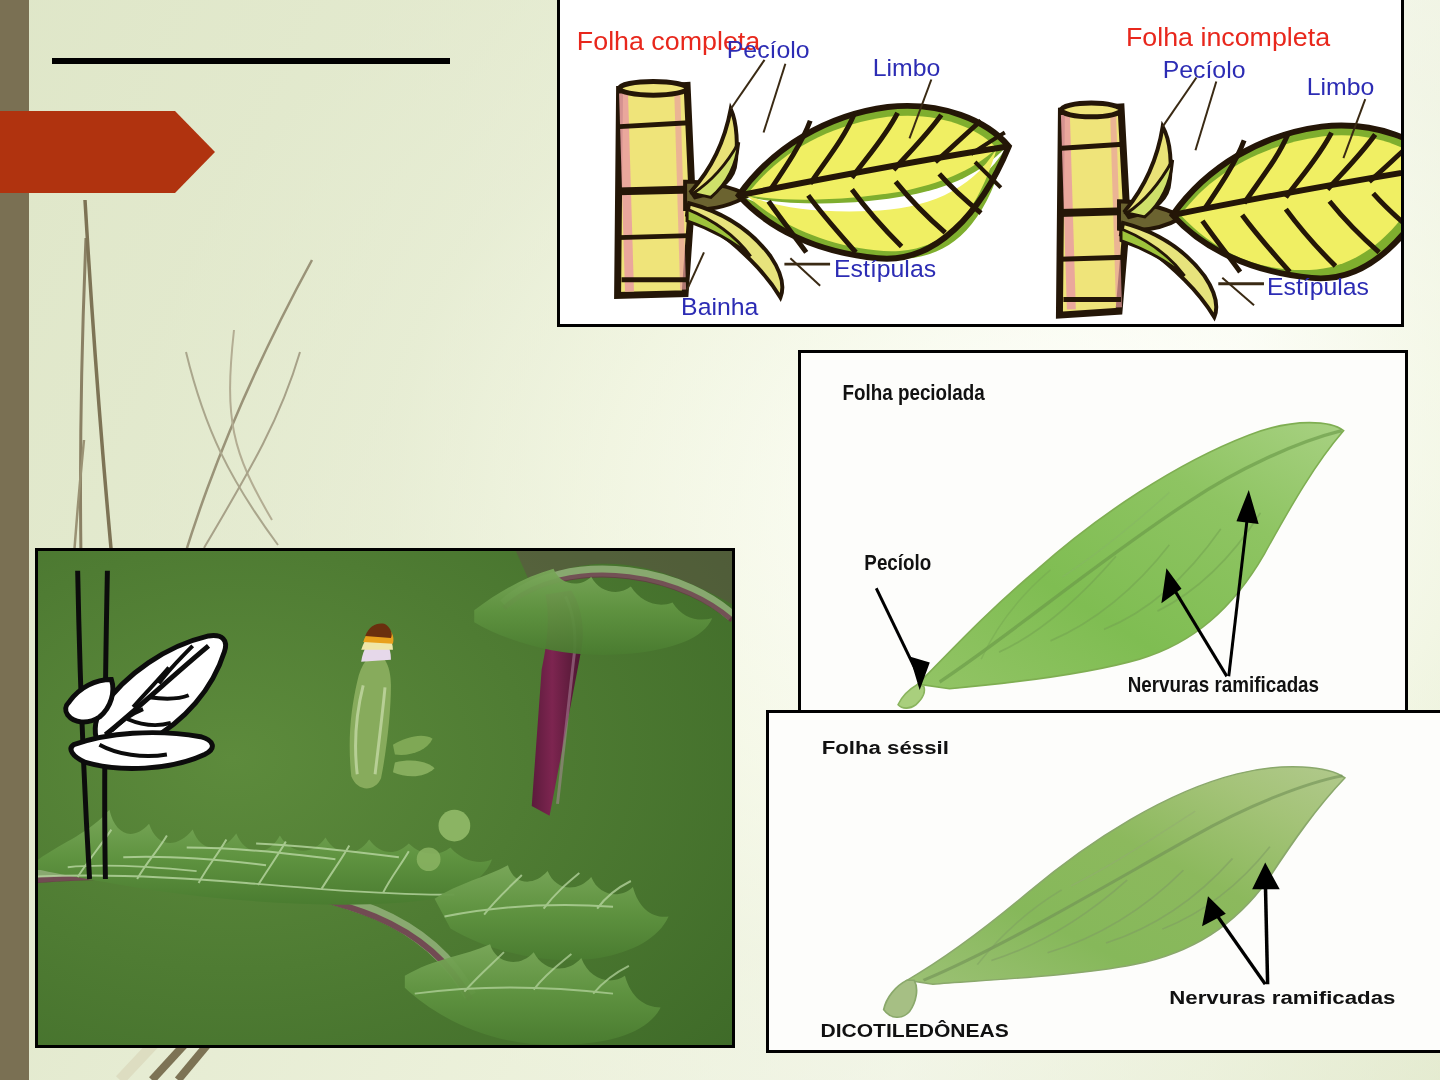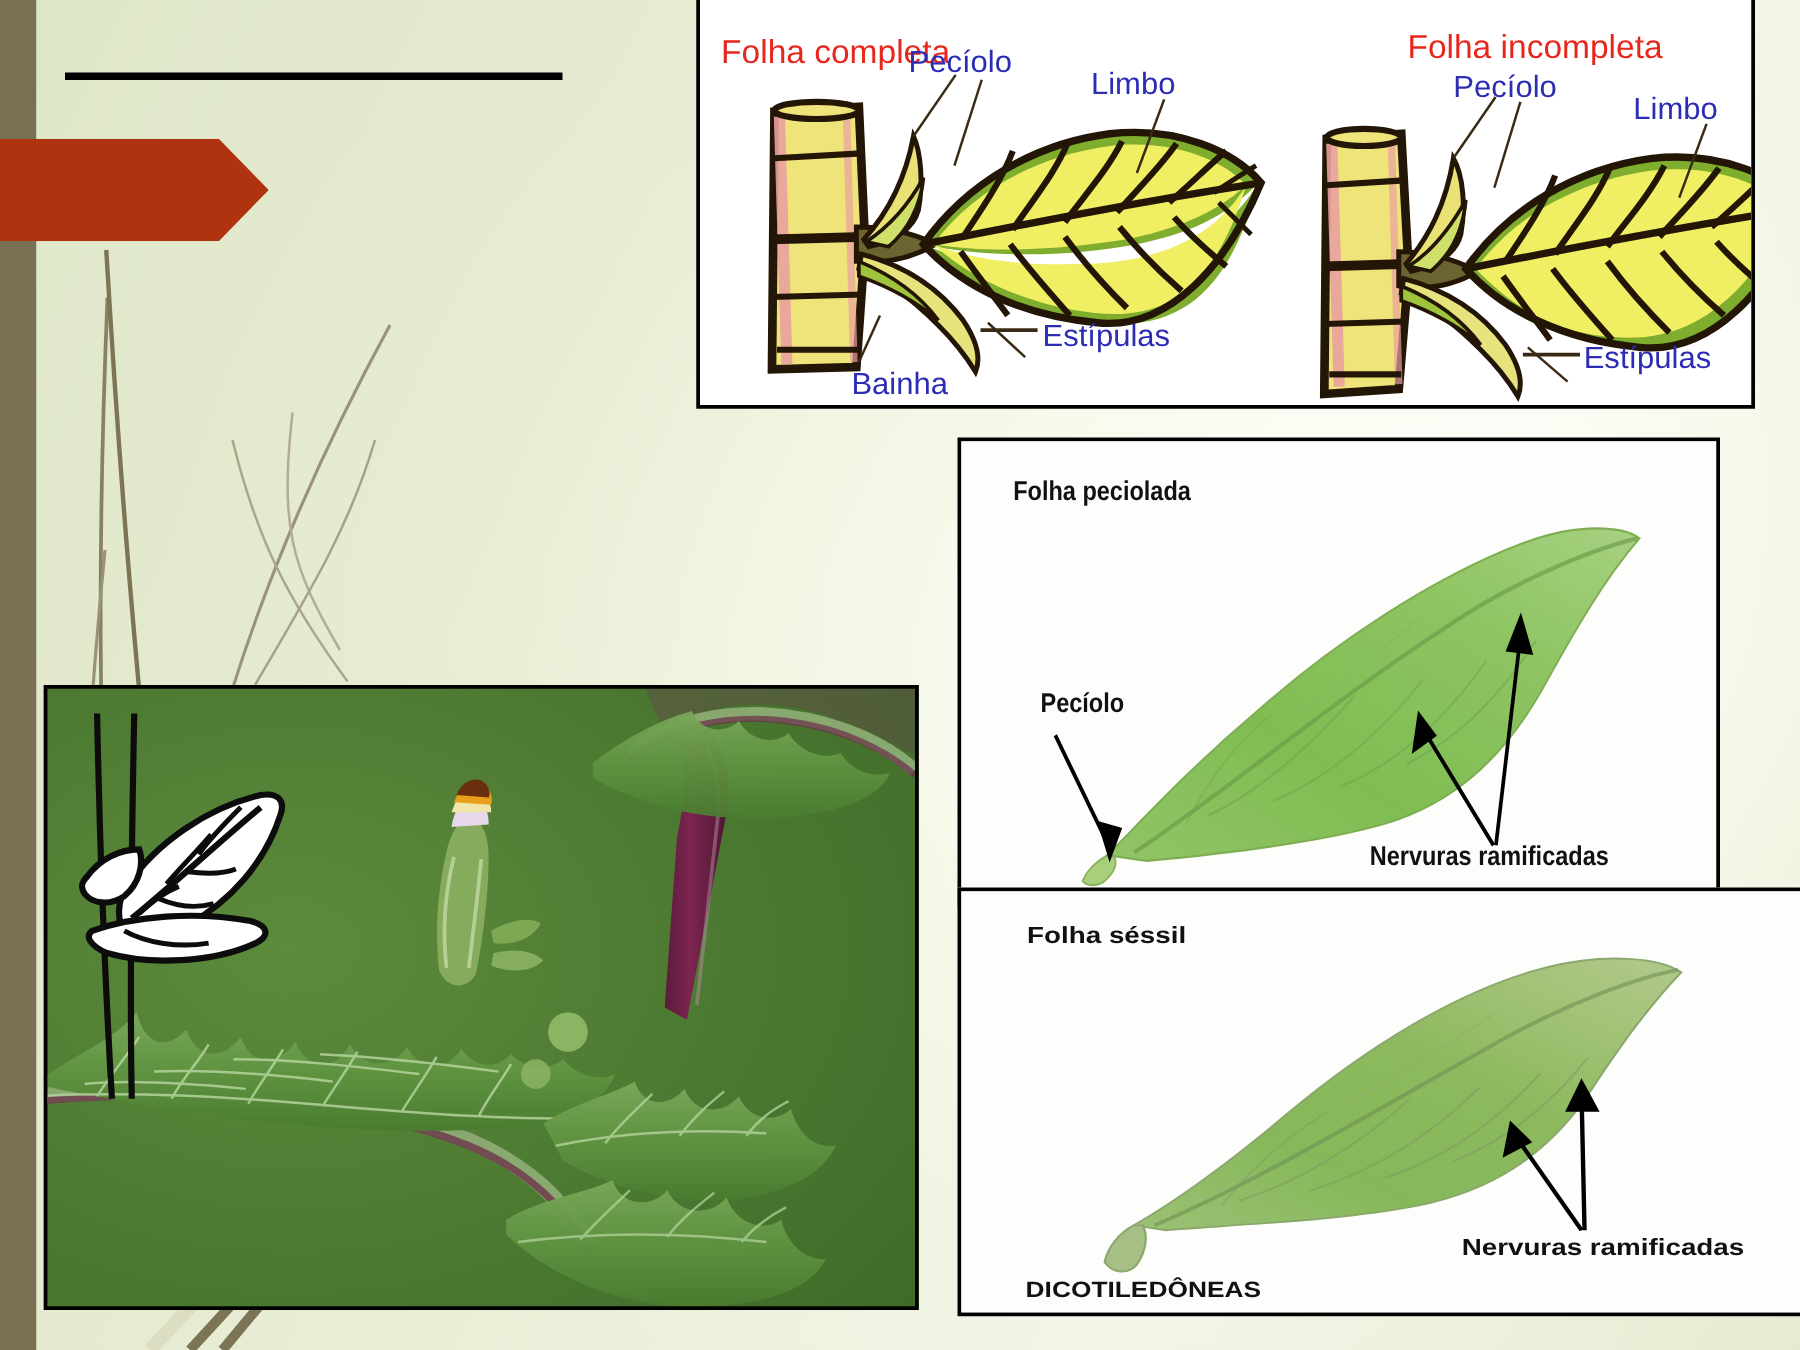--- a/index.html
+++ b/index.html
@@ -42,21 +42,21 @@
     position:absolute;left:35px;top:548px;width:700px;height:500px;
     border:3px solid #000;box-sizing:border-box;overflow:hidden;
     background:#4f7a34;
   }
   .photo svg{display:block;width:100%;height:100%;}
   
   .panel{
     position:absolute;background:#fff;border:3px solid #000;box-sizing:border-box;overflow:hidden;
   }
   #panel-completa{left:557px;top:-4px;width:847px;height:331px;}
-  #panel-peciolada{left:766px;top:350px;width:610px;height:376px;}
+  #panel-peciolada{left:798px;top:350px;width:610px;height:376px;}
   #panel-sessil{left:766px;top:710px;width:720px;height:343px;}
   .panel svg{display:block;width:100%;height:100%;}
 
   .lbl{font-family:"Liberation Sans",sans-serif;}
   .lbl-red{fill:#e8271c;font-size:27px;font-weight:normal;}
   .lbl-blue{fill:#2c2cb4;font-size:25px;}
   .lbl-black{fill:#111;font-size:19px;font-weight:bold;}
   .lbl-black-sm{fill:#111;font-size:18px;font-weight:bold;}
 </style>
 </head>

